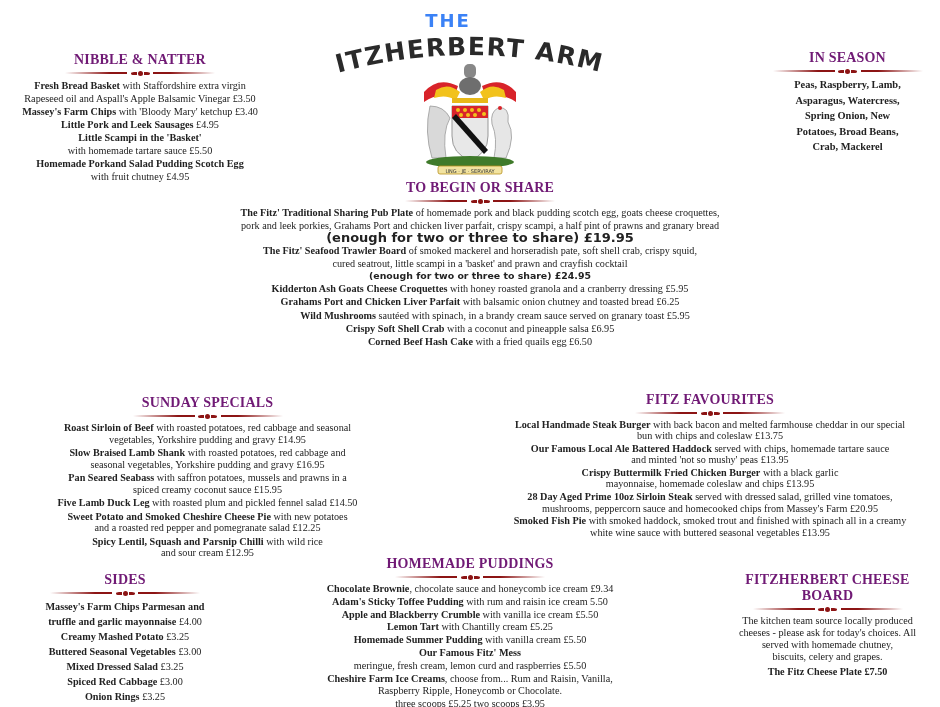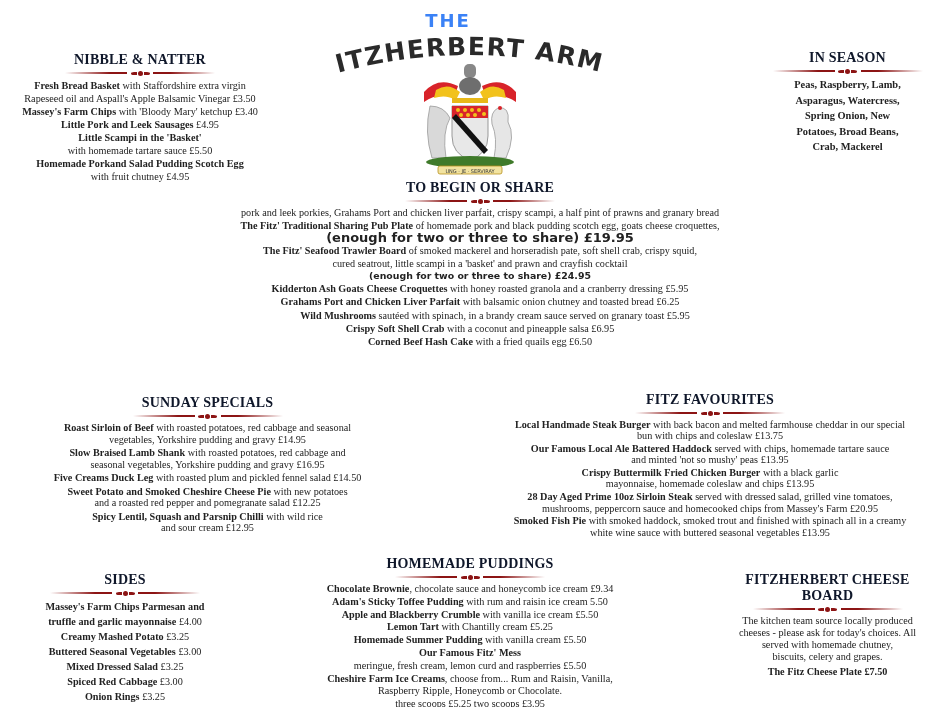--- a/index.html
+++ b/index.html
@@ -2,21 +2,21 @@
 <html><head>
   <meta charset="utf-8">
   <style>
     * { box-sizing: border-box; margin: 0; padding: 0; }
     html, body { width: 940px; height: 707px; background: #ffffff; overflow: hidden; }
     body { position: relative; font-family: "Liberation Serif", "DejaVu Serif", serif; color: #222; }
 
     .section { position: absolute; text-align: center; }
     .heading {
       font-family: "Liberation Serif", serif;
-      font-weight: bold; font-size: 14px; letter-spacing: 0.2px; color: #0f172a;
+      font-weight: bold; font-size: 14px; letter-spacing: 0.2px; color: #701a75;
       line-height: 16px;
     }
     .divider { position: relative; margin: 2px auto 3px; height: 6px; }
     .divider .line {
       position: absolute; top: 2px; left: 0; right: 0; height: 2px;
       background: linear-gradient(to right, rgba(140,20,20,0), #8c1414 30%, #8c1414 70%, rgba(140,20,20,0));
     }
     .divider .orn {
       position: absolute; left: 50%; top: -1px; transform: translateX(-50%);
       width: 26px; height: 8px; display: flex; justify-content: center; align-items: center; gap: 1px;
@@ -150,22 +150,22 @@
 <div class="section" id="begin">
   <div class="heading">TO BEGIN OR SHARE</div>
   <div class="divider" style="width:150px">
       <div class="line"></div>
       <div class="orn">
         <i class="s l"></i>
         <i></i>
         <i class="s"></i>
       </div>
     </div>
+  <div class="item"><b>The Fitz' Traditional Sharing Pub Plate</b><span> of homemade pork and black pudding scotch egg, goats cheese croquettes,</span></div>
   <div class="item">pork and leek porkies, Grahams Port and chicken liver parfait, crispy scampi, a half pint of prawns and granary bread</div>
-  <div class="item"><b>The Fitz' Traditional Sharing Pub Plate</b><span> of homemade pork and black pudding scotch egg, goats cheese croquettes,</span></div>
   <div class="bold-line" style="font-family:'DejaVu Sans',sans-serif;font-size:13px;">(enough for two or three to share) £19.95</div>
   <div class="item"><b>The Fitz' Seafood Trawler Board</b><span> of smoked mackerel and horseradish pate, soft shell crab, crispy squid,</span></div>
   <div class="item">cured seatrout, little scampi in a 'basket' and prawn and crayfish cocktail</div>
   <div class="bold-line" style="font-family:'DejaVu Sans',sans-serif;font-size:9.4px;">(enough for two or three to share) £24.95</div>
   <div class="item"><b>Kidderton Ash Goats Cheese Croquettes</b><span> with honey roasted granola and a cranberry dressing £5.95</span></div>
   <div class="item"><b>Grahams Port and Chicken Liver Parfait</b><span> with balsamic onion chutney and toasted bread £6.25</span></div>
   <div class="item" style="margin-top:2px;padding-left:30px;"><b>Wild Mushrooms</b><span> sautéed with spinach, in a brandy cream sauce served on granary toast £5.95</span></div>
   <div class="item"><b>Crispy Soft Shell Crab</b><span> with a coconut and pineapple salsa £6.95</span></div>
   <div class="item"><b>Corned Beef Hash Cake</b><span> with a fried quails egg £6.50</span></div>
 </div>
@@ -175,21 +175,22 @@
   <div class="divider" style="width:150px">
       <div class="line"></div>
       <div class="orn">
         <i class="s l"></i>
         <i></i>
         <i class="s"></i>
       </div>
     </div>
   <div class="item"><b>Roast Sirloin of Beef</b><span> with roasted potatoes, red cabbage and seasonal</span><br><span>vegetables, Yorkshire pudding and gravy £14.95</span></div>
   <div class="item"><b>Slow Braised Lamb Shank</b><span> with  roasted potatoes, red cabbage and</span><br><span>seasonal vegetables, Yorkshire pudding and gravy £16.95</span></div>
-  <div class="item"><b>Five Creams Duck Leg</b><span> with roasted plum and pickled fennel salad £14.50</span></div>
+  <div class="item"><b>Pan Seared Seabass</b><span> with saffron potatoes, mussels and prawns in a</span><br><span>spiced creamy coconut sauce £15.95</span></div>
+  <div class="item"><b>Five Lamb Duck Leg</b><span> with roasted plum and pickled fennel salad £14.50</span></div>
   <div class="item"><b>Sweet Potato and Smoked Cheshire Cheese Pie</b><span> with new potatoes</span><br><span>and a roasted red pepper and pomegranate salad  £12.25</span></div>
   <div class="item"><b>Spicy Lentil, Squash and Parsnip Chilli</b><span> with wild rice</span><br><span>and sour cream £12.95</span></div>
 </div>
 
 <div class="section" id="favourites">
   <div class="heading">FITZ FAVOURITES</div>
   <div class="divider" style="width:150px">
       <div class="line"></div>
       <div class="orn">
         <i class="s l"></i>

